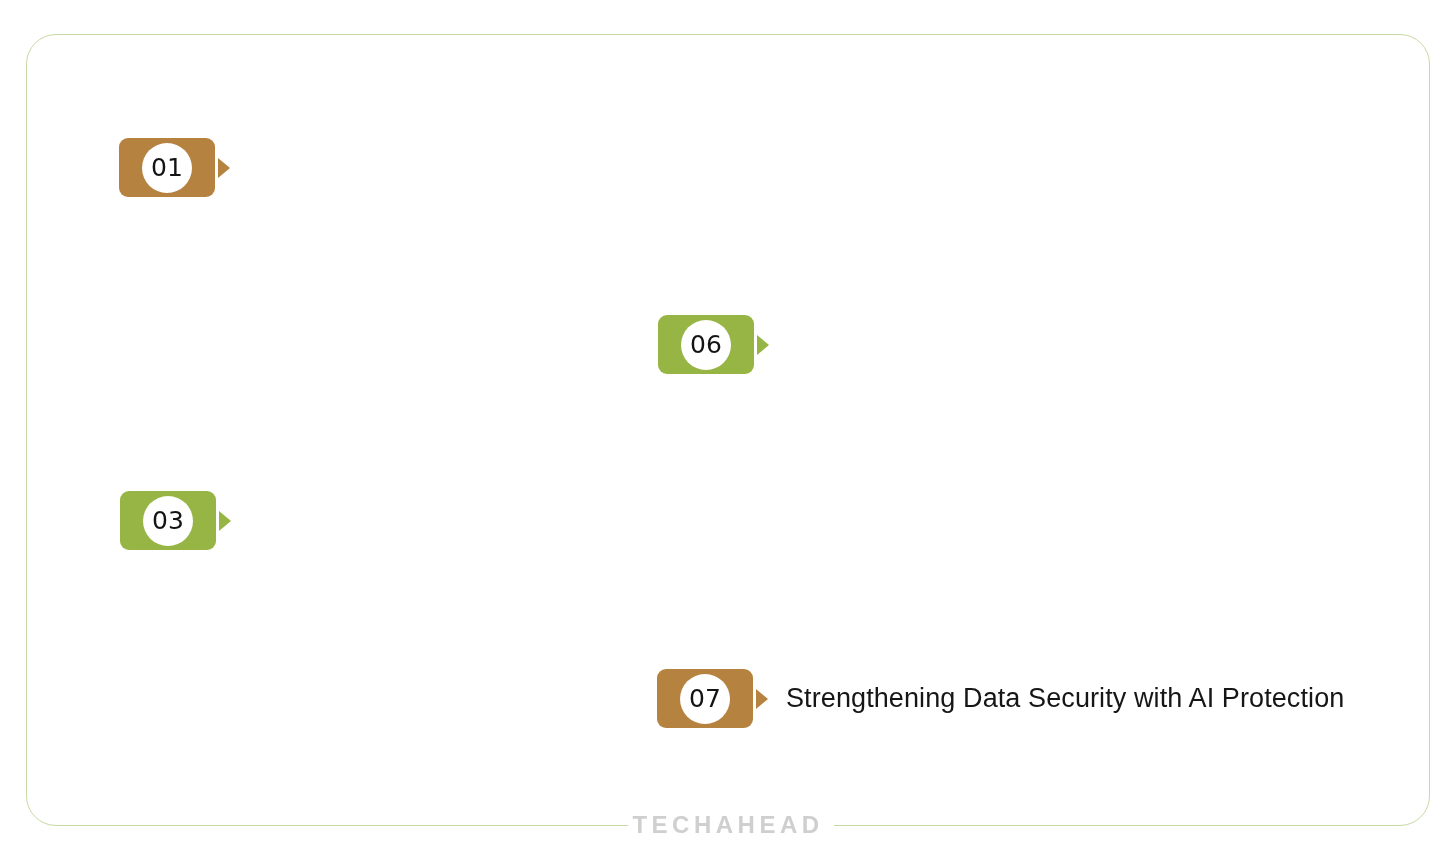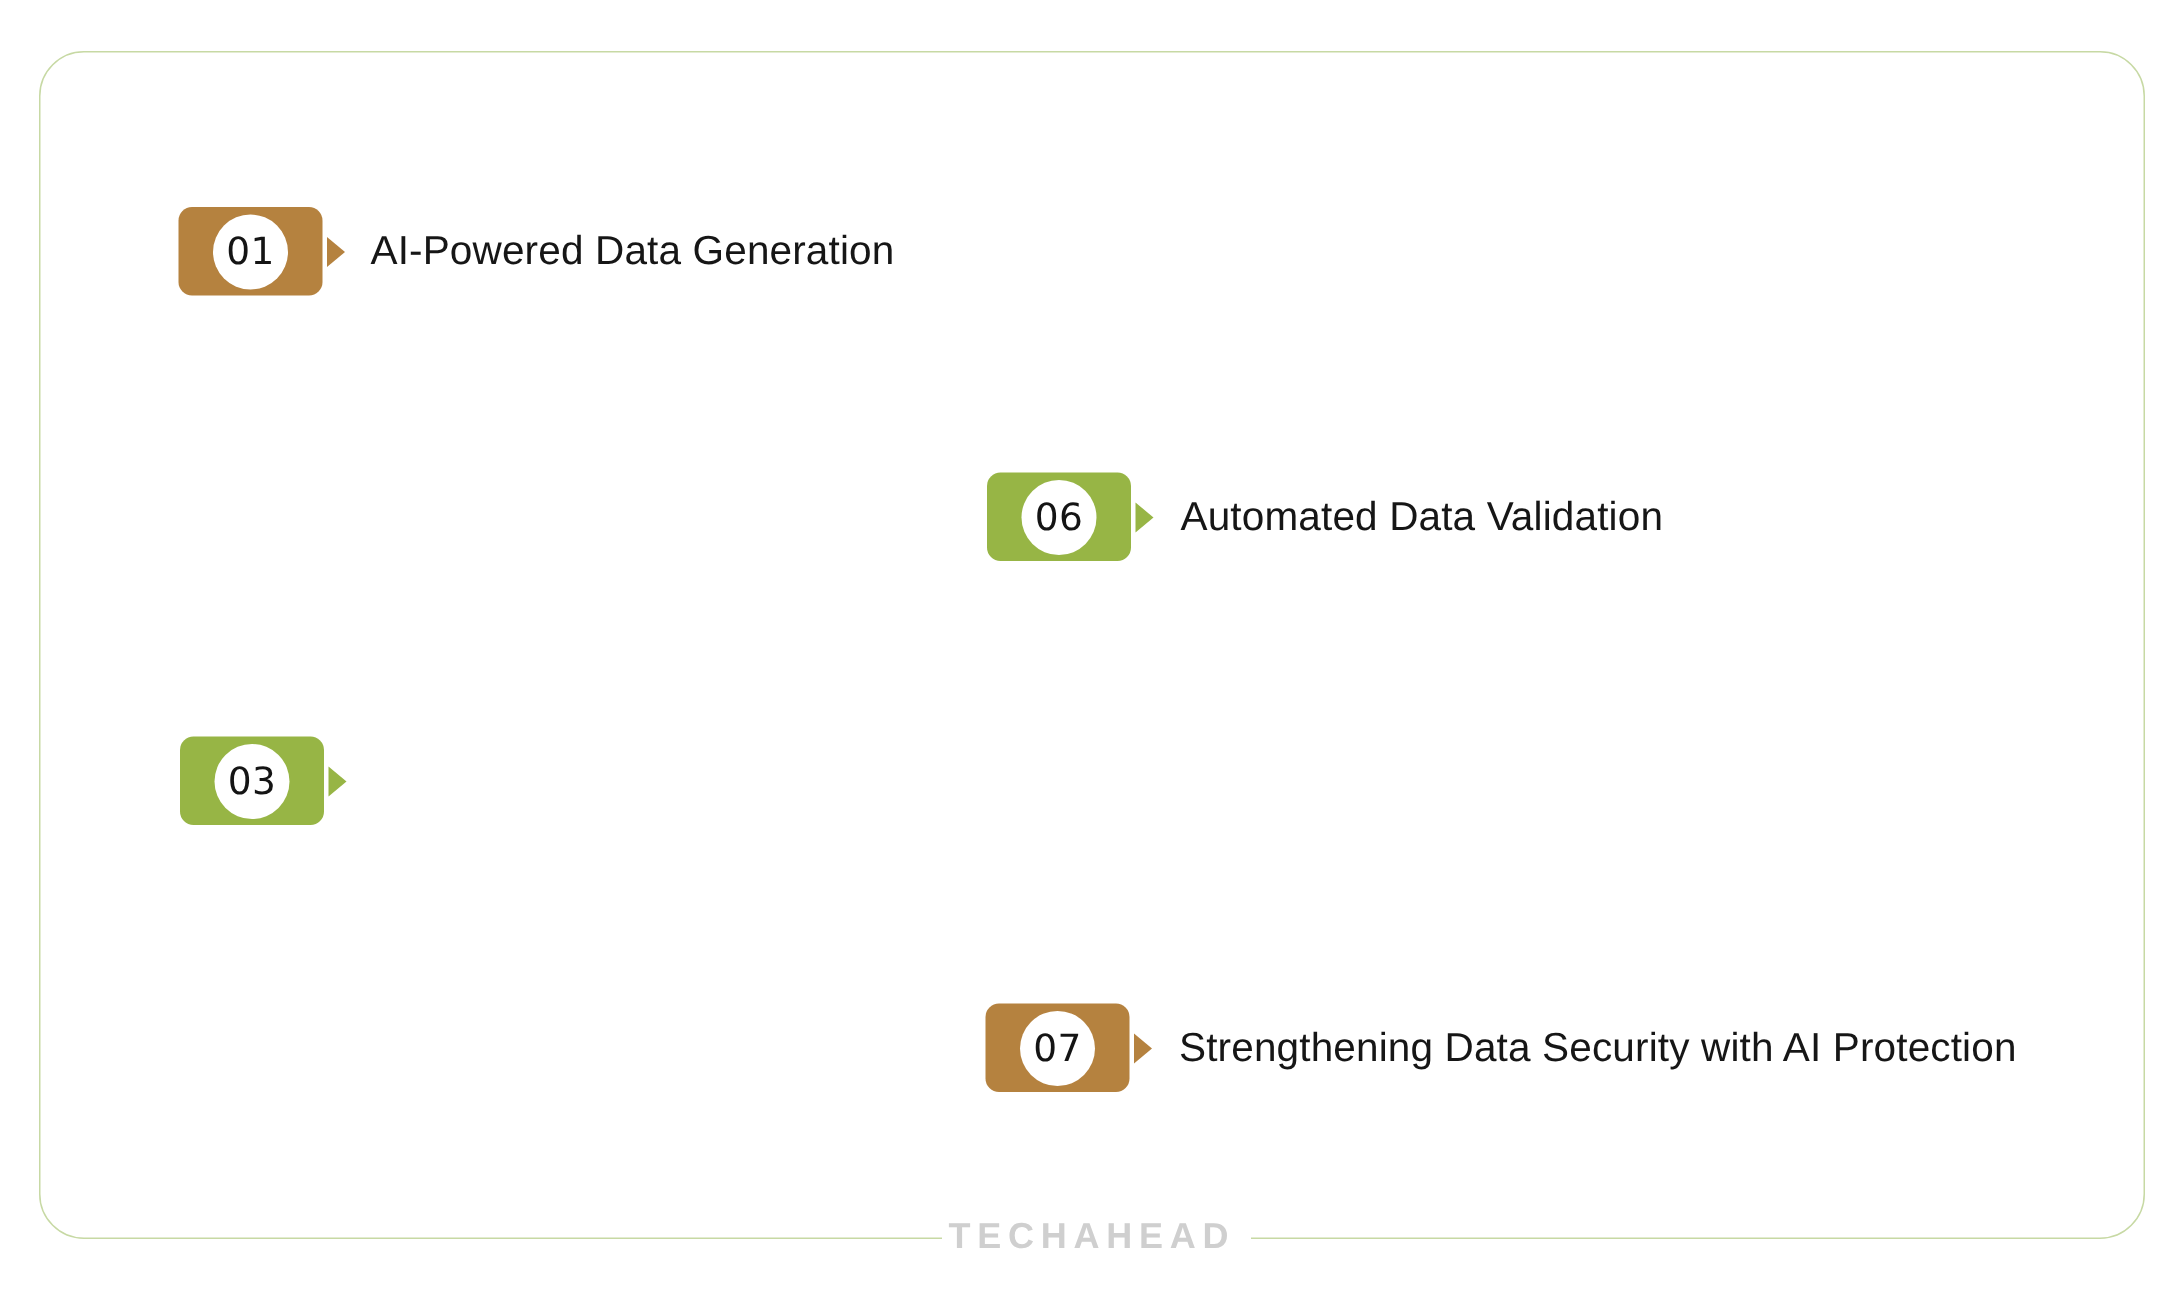--- a/index.html
+++ b/index.html
@@ -134,31 +134,29 @@
 
   <div class="frame"></div>
 
   <div class="row" id="row-1">
     <div class="badge" style="background: rgb(181, 130, 63); color: rgb(181, 130, 63);">
       <div class="disc">
         <span class="num">01</span>
       </div>
       <span class="arrow"></span>
     </div>
-    <span class="label">AI-Powered Data Generation</span>
   </div>
 
   <div class="row" id="row-2">
     <div class="badge" style="background: rgb(151, 181, 69); color: rgb(151, 181, 69);">
       <div class="disc">
         <span class="num">06</span>
       </div>
       <span class="arrow"></span>
     </div>
-    <span class="label">Automated Data Validation</span>
   </div>
 
   <div class="row" id="row-3">
     <div class="badge" style="background: rgb(151, 181, 69); color: rgb(151, 181, 69);">
       <div class="disc">
         <span class="num">03</span>
       </div>
       <span class="arrow"></span>
     </div>
   </div>

